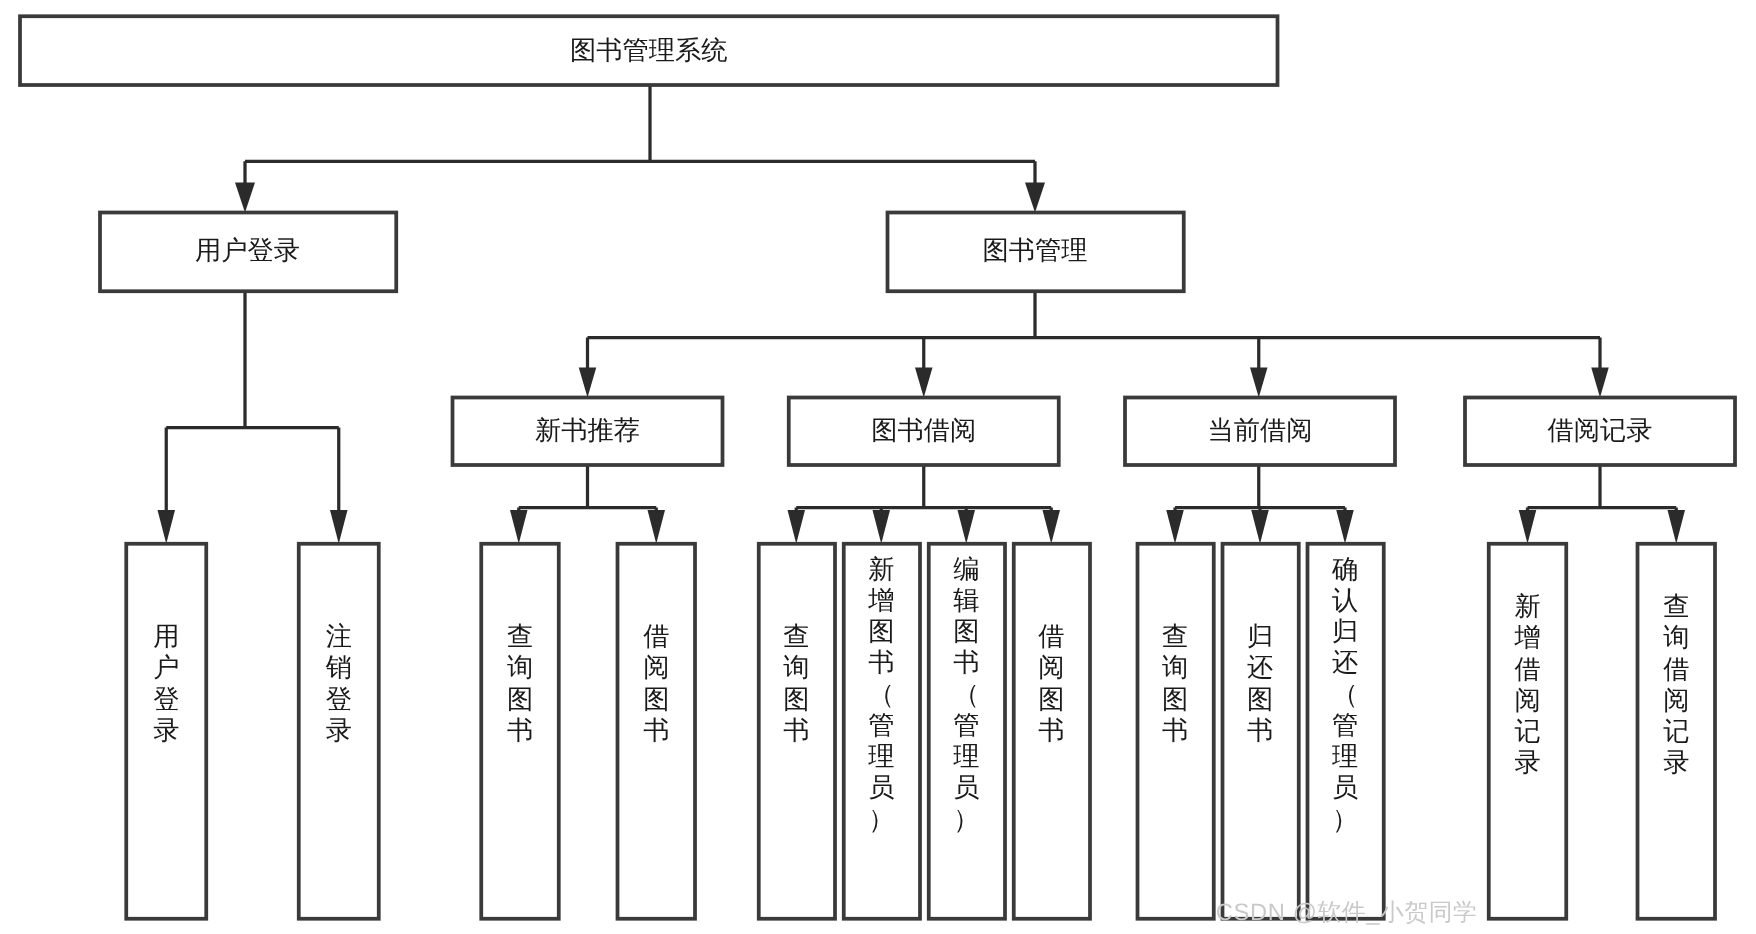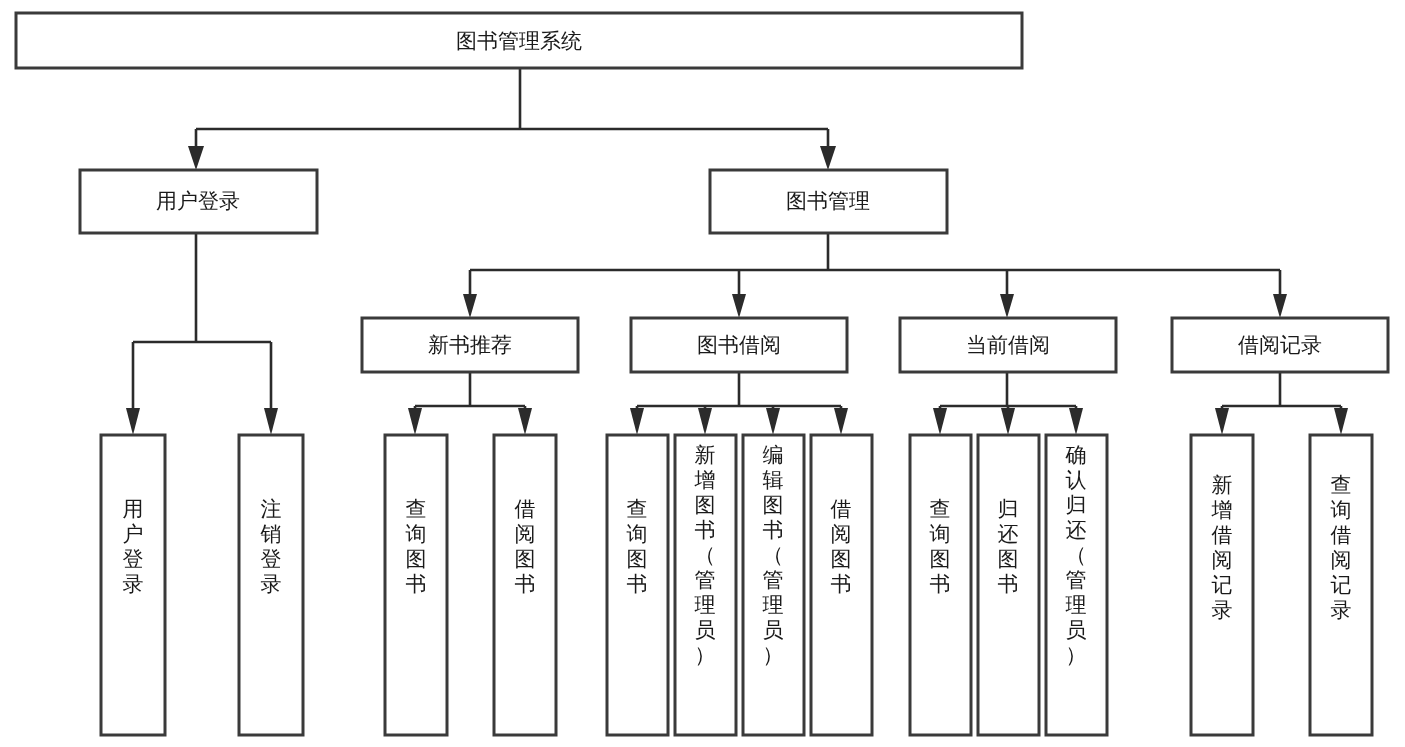--- a/index.html
+++ b/index.html
@@ -231,13 +231,14 @@
       <rect class="node-box" x="1191" y="435" width="62" height="300"></rect>
       <text class="node-label-v" x="1222" y="492"><tspan x="1222" y="492">新</tspan><tspan x="1222" y="517">增</tspan><tspan x="1222" y="542">借</tspan><tspan x="1222" y="567">阅</tspan><tspan x="1222" y="592">记</tspan><tspan x="1222" y="617">录</tspan></text>
     </g>
 
     <g>
       <rect class="node-box" x="1310" y="435" width="62" height="300"></rect>
       <text class="node-label-v" x="1341" y="492"><tspan x="1341" y="492">查</tspan><tspan x="1341" y="517">询</tspan><tspan x="1341" y="542">借</tspan><tspan x="1341" y="567">阅</tspan><tspan x="1341" y="592">记</tspan><tspan x="1341" y="617">录</tspan></text>
     </g>
   </svg>
 
+  <div class="watermark">CSDN @软件_小贺同学</div>
 </div>
 
 </body></html>

